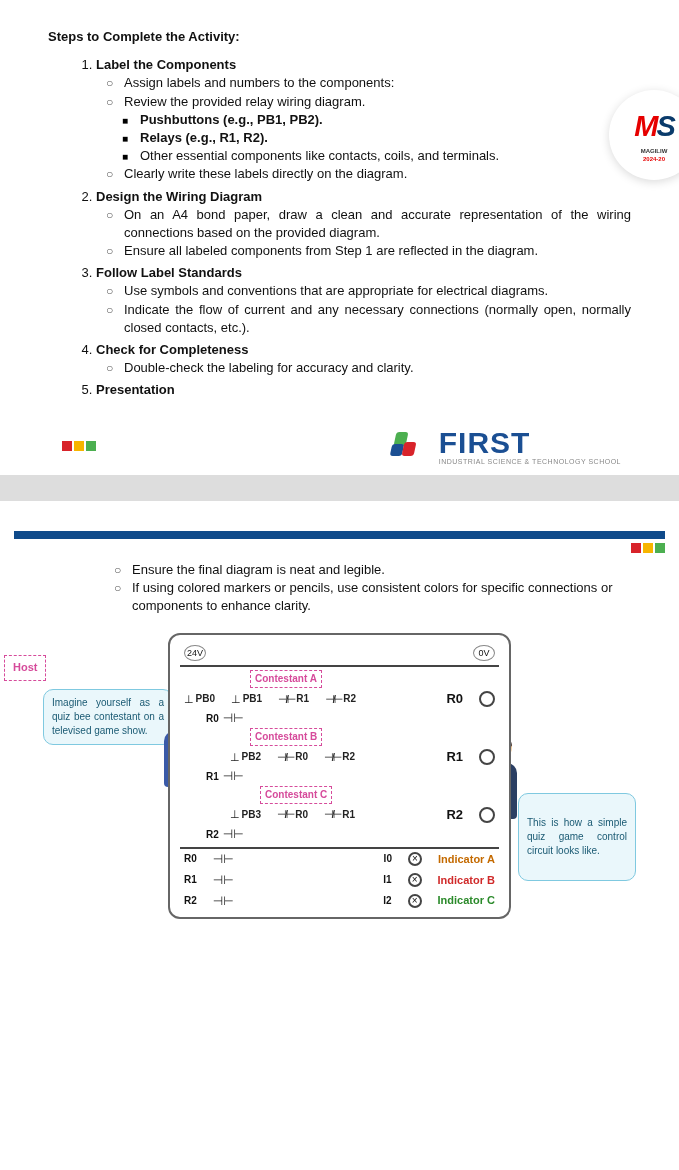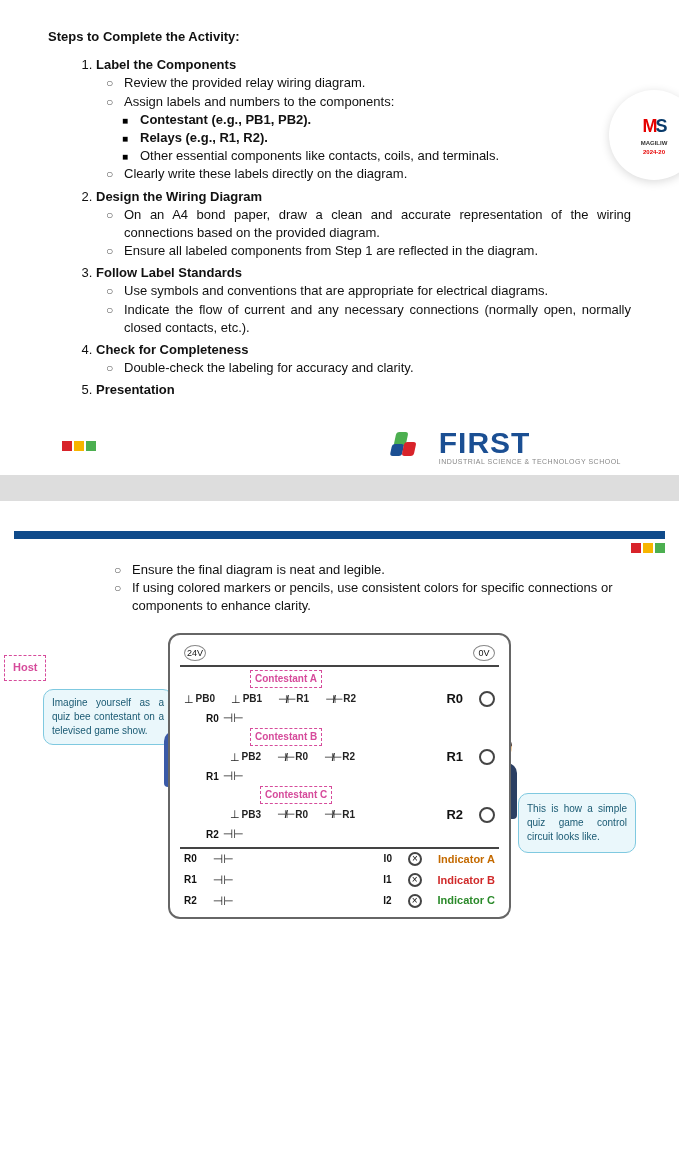--- a/index.html
+++ b/index.html
@@ -66,21 +66,22 @@
     background: #fff;
     box-shadow: 0 2px 10px rgba(0,0,0,0.15);
     display: flex;
     flex-direction: column;
     align-items: center;
     justify-content: center;
     overflow: hidden;
   }
   .logo-badge .big {
     font-weight: 900;
-    font-size: 18px;
+    font-size: 29px;
+    font-style: italic;
     color: #0a3b6b;
     letter-spacing: -2px;
   }
   .logo-badge .big span { color: #e60000; }
   .logo-badge .sm1 { font-size: 6px; color: #333; font-weight: bold; }
   .logo-badge .sm2 { font-size: 6px; color: #e60000; font-weight: bold; }
   .footer-row {
     display: flex;
     align-items: center;
     justify-content: space-between;
@@ -152,21 +153,21 @@
     color: #1a5a73;
     text-align: justify;
   }
   .callout-right {
     position: absolute;
     right: -25px; top: 160px;
     width: 118px;
     background: #eaf7fb;
     border: 1px solid #7fc9e0;
     border-radius: 10px;
-    padding: 8px 8px;
+    padding: 22px 8px;
     font-size: 10px;
     color: #1a5a73;
     text-align: justify;
   }
   .avatar-left {
     position: absolute;
     left: 90px; top: 68px;
     width: 50px; height: 95px;
   }
   .avatar-right {
@@ -265,25 +266,25 @@
   <div class="logo-badge">
     <div class="big"><span>M</span><b>S</b></div>
     <div class="sm1">MAGILIW</div>
     <div class="sm2">2024-20</div>
   </div>
 
   <ol class="steps">
     <li>
       <span class="step-title">Label the Components</span>
       <ul class="circ">
+        <li>Assign labels and numbers to the components:</li>
         <li>Review the provided relay wiring diagram.</li>
-        <li>Assign labels and numbers to the components:</li>
       </ul>
       <ul class="sq">
-        <li><b>Contestant (e.g., PB1, PB2).</b></li>
+        <li><b>Pushbuttons (e.g., PB1, PB2).</b></li>
         <li><b>Relays (e.g., R1, R2).</b></li>
         <li>Other essential components like contacts, coils, and terminals.</li>
       </ul>
       <ul class="circ">
         <li>Clearly write these labels directly on the diagram.</li>
       </ul>
     </li>
     <li>
       <span class="step-title">Design the Wiring Diagram</span>
       <ul class="circ">

